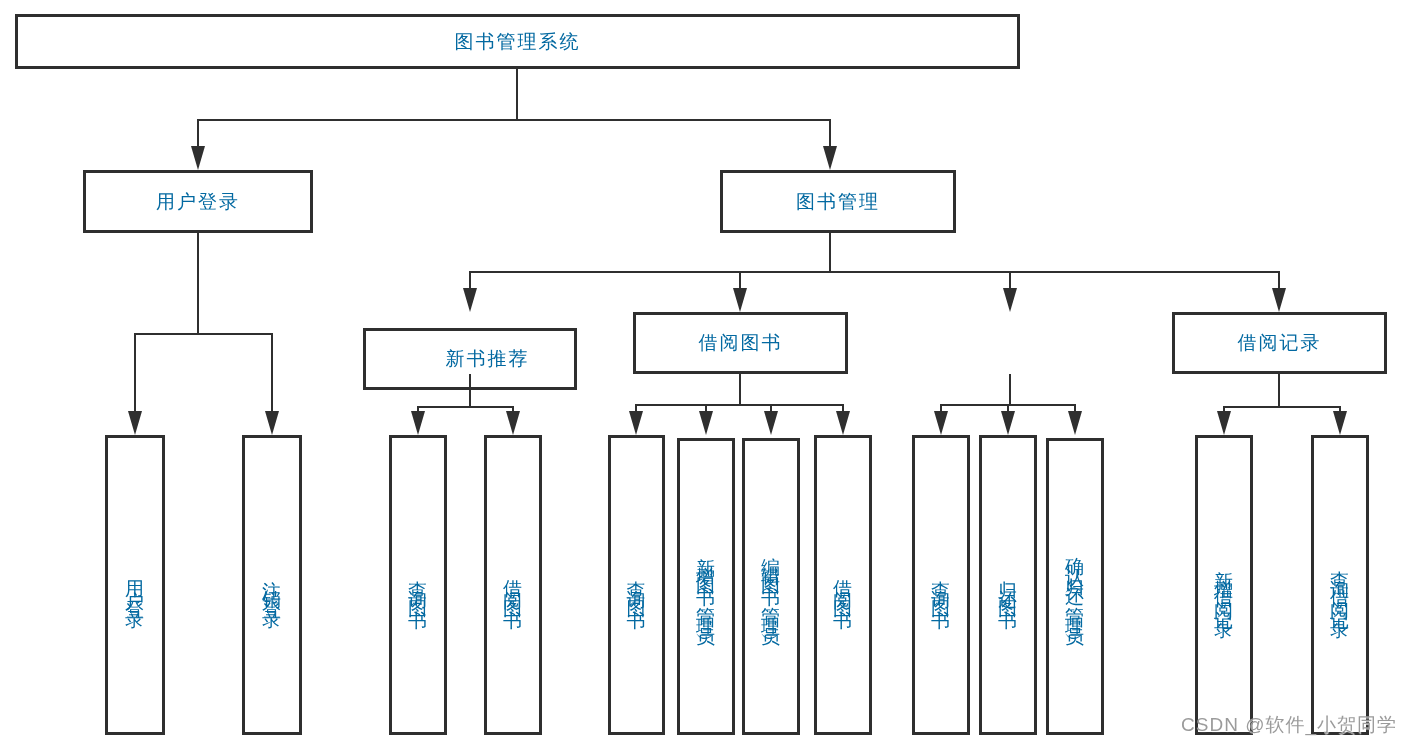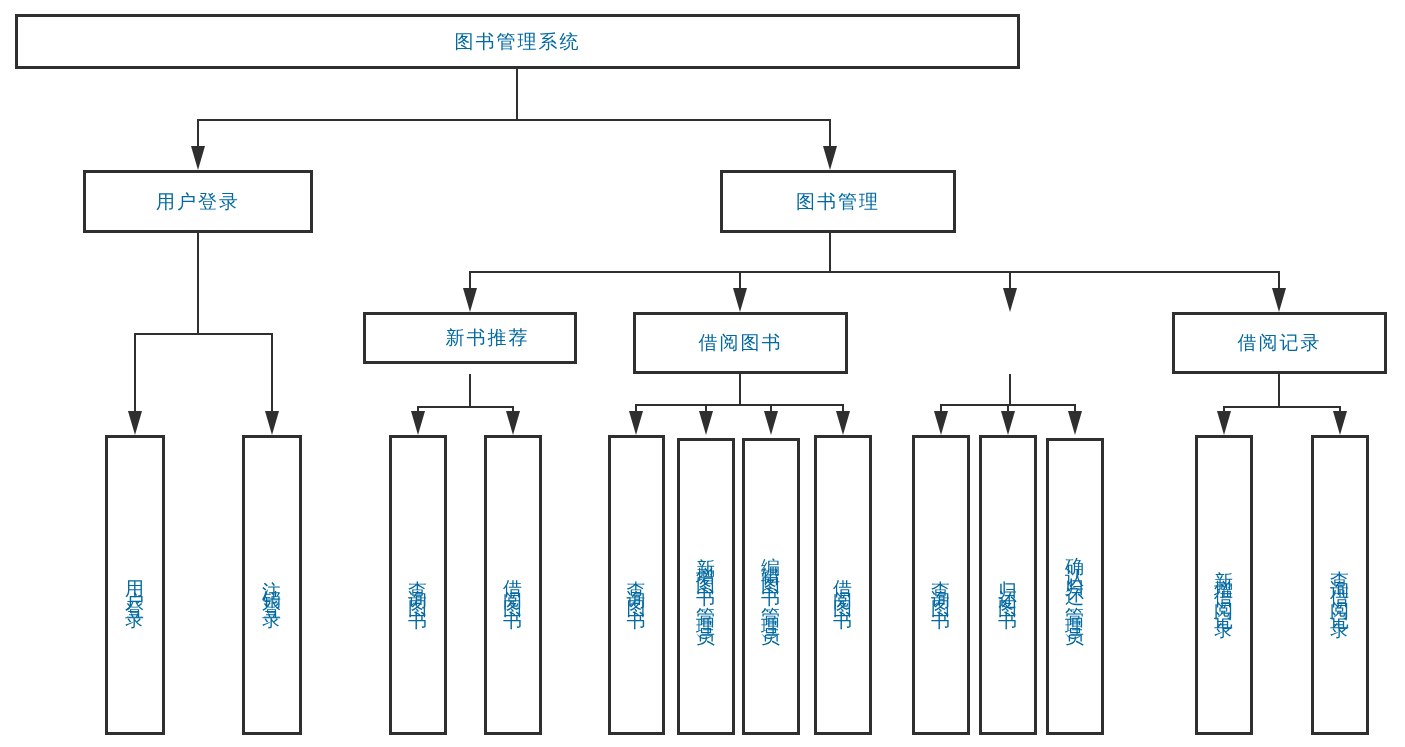--- a/index.html
+++ b/index.html
@@ -91,21 +91,21 @@
   <div class="line" style="left:469px;top:271px;width:811px;height:2px;"></div>
   <div class="line" style="left:469px;top:271px;width:2px;height:22px;"></div>
   <div class="arrow" style="left:463px;top:288px;"></div>
   <div class="line" style="left:739px;top:271px;width:2px;height:22px;"></div>
   <div class="arrow" style="left:733px;top:288px;"></div>
   <div class="line" style="left:1009px;top:271px;width:2px;height:22px;"></div>
   <div class="arrow" style="left:1003px;top:288px;"></div>
   <div class="line" style="left:1278px;top:271px;width:2px;height:22px;"></div>
   <div class="arrow" style="left:1272px;top:288px;"></div>
 
-  <div class="box" style="left:363px;top:312px;width:214px;height:52px;padding-left:35px;">
+  <div class="box" style="left:363px;top:328px;width:214px;height:62px;padding-left:35px;">
     <span class="lbl">新书推荐</span>
   </div>
   <div class="box" style="left:633px;top:312px;width:215px;height:62px;">
     <span class="lbl">借阅图书</span>
   </div>
   <div class="box" style="left:1172px;top:312px;width:215px;height:62px;">
     <span class="lbl">借阅记录</span>
   </div>
 
   <div class="line" style="left:469px;top:374px;width:2px;height:34px;"></div>
@@ -172,14 +172,15 @@
   <div class="line" style="left:1339px;top:406px;width:2px;height:10px;"></div>
   <div class="arrow" style="left:1333px;top:411px;"></div>
 
   <div class="box vbox" style="left:1195px;top:435px;width:58px;height:300px;">
     <span class="lbl">新增借阅记录</span>
   </div>
   <div class="box vbox" style="left:1311px;top:435px;width:58px;height:300px;">
     <span class="lbl">查询借阅记录</span>
   </div>
 
+  <div class="watermark">CSDN @软件_小贺同学</div>
 
 </div>
 
 </body></html>

